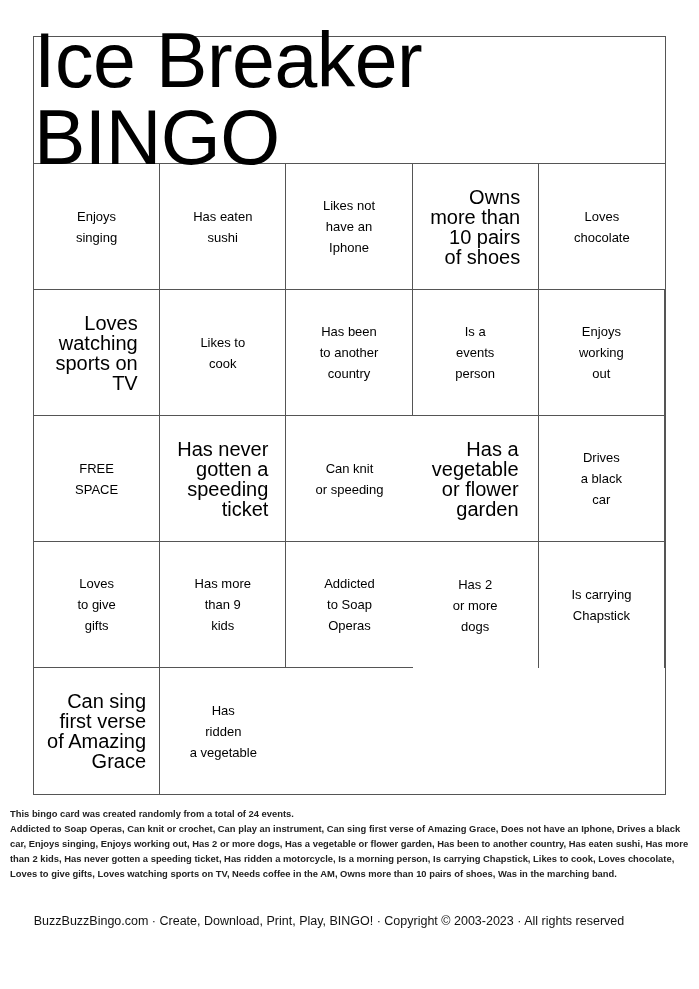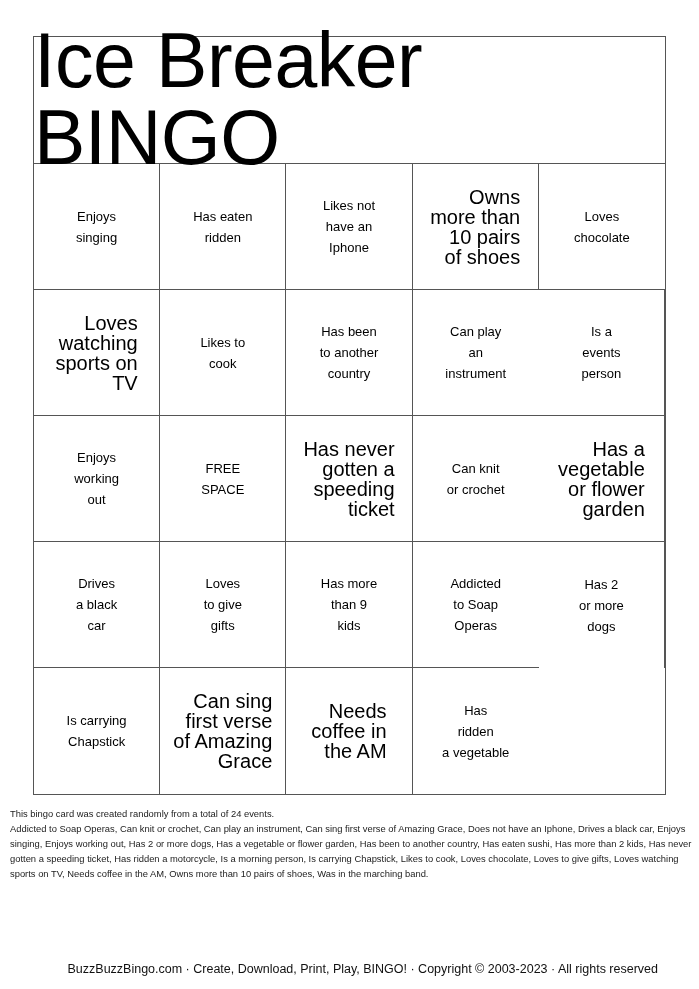--- a/index.html
+++ b/index.html
@@ -59,77 +59,75 @@
     .cell.r5 { border-bottom: none; }
     .cell.small { font-size: 20px; line-height: 20px; text-align: right; }
     .info {
       position: absolute;
       left: 10px;
       top: 806px;
       width: 682px;
       font-size: 9.4px;
       line-height: 15px;
       color: #222;
+      font-weight: bold;
     }
     .info p { margin: 0; }
     .footer {
       position: absolute;
       left: 0;
-      top: 962px;
+      top: 914px;
       width: 658px;
-      text-align: right;
+      text-align: center;
       font-size: 12.5px;
       color: #111;
     }
   </style>
 </head>
 <body>
 
 <div class="card">
   <div class="card-title">Ice Breaker BINGO</div>
   <div class="grid" id="bingo-grid">
       <div class="cell">Enjoys
 singing</div>
       <div class="cell">Has eaten
-ridden</div>
+sushi</div>
       <div class="cell">Likes not
 have an
 Iphone</div>
       <div class="cell small">Owns
 more than
 10 pairs
 of shoes</div>
       <div class="cell c5">Loves
 chocolate</div>
       <div class="cell small">Loves
 watching
 sports on
 TV</div>
       <div class="cell">Likes to
 cook</div>
       <div class="cell">Has been
 to another
 country</div>
-      <div class="cell c5">Can play
-an
-instrument</div>
       <div class="cell">Is a
 events
 person</div>
       <div class="cell">Enjoys
 working
 out</div>
       <div class="cell">FREE
 SPACE</div>
       <div class="cell small">Has never
 gotten a
 speeding
 ticket</div>
       <div class="cell c5">Can knit
-or crochet</div>
+or speeding</div>
       <div class="cell small">Has a
 vegetable
 or flower
 garden</div>
       <div class="cell">Drives
 a black
 car</div>
       <div class="cell">Loves
 to give
 gifts</div>
@@ -141,23 +139,20 @@
 Operas</div>
       <div class="cell r5">Has 2
 or more
 dogs</div>
       <div class="cell r5">Is carrying
 Chapstick</div>
       <div class="cell r5 small">Can sing
 first verse
 of Amazing
 Grace</div>
-      <div class="cell r5 small">Needs
-coffee in
-the AM</div>
       <div class="cell c5 r5">Has
 ridden
 a vegetable</div>
     </div>
 </div>
 
 <div class="info">
   <p>This bingo card was created randomly from a total of 24 events.</p>
   <p>Addicted to Soap Operas, Can knit or crochet, Can play an instrument, Can sing first verse of Amazing Grace, Does not have an Iphone, Drives a black car, Enjoys singing, Enjoys working out, Has 2 or more dogs, Has a vegetable or flower garden, Has been to another country, Has eaten sushi, Has more than 2 kids, Has never gotten a speeding ticket, Has ridden a motorcycle, Is a morning person, Is carrying Chapstick, Likes to cook, Loves chocolate, Loves to give gifts, Loves watching sports on TV, Needs coffee in the AM, Owns more than 10 pairs of shoes, Was in the marching band.</p>
 </div>

